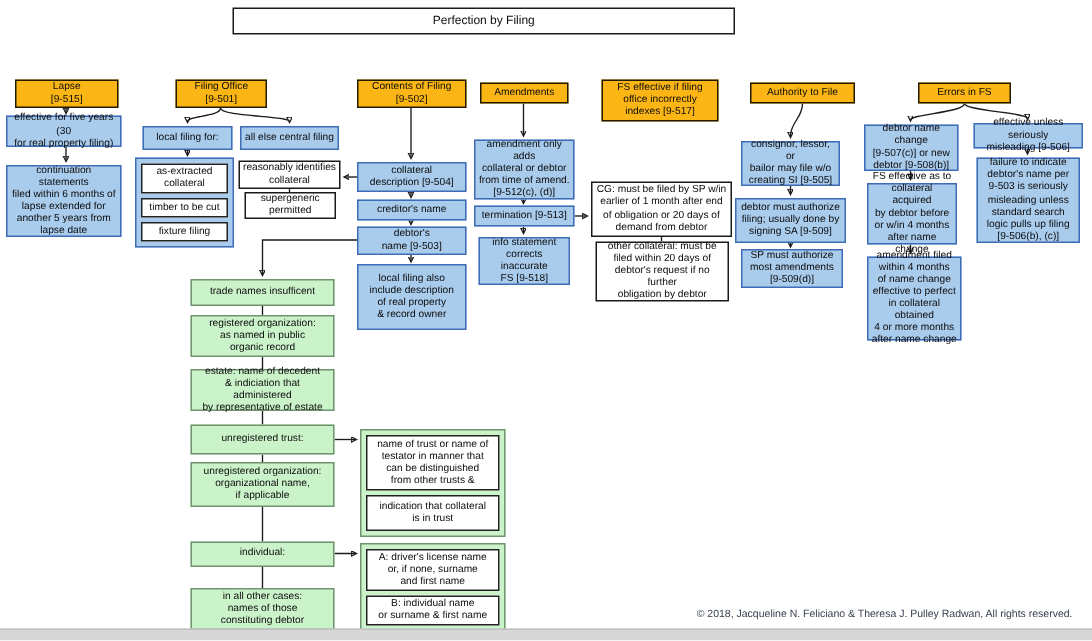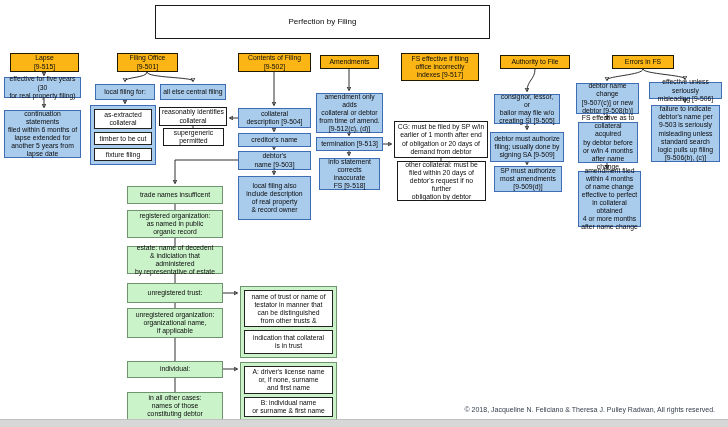--- a/index.html
+++ b/index.html
@@ -73,21 +73,21 @@
     <path d="M535,69 C535,79 527,81 527,91" marker-end="url(#ah)"></path>
     <path d="M527,124 L527,129" marker-end="url(#ah)"></path>
     <path d="M527,162 L527,164" marker-end="url(#ah)"></path>
     <path d="M643,69 C643,75 607,76 607,80" marker-end="url(#ah)"></path>
     <path d="M643,69 C643,74 685,75 685,79" marker-end="url(#ah)"></path>
     <path d="M607,114 L607,119" marker-end="url(#ah)"></path>
     <path d="M607,163 L607,168" marker-end="url(#ah)"></path>
     <path d="M685,99 L685,102" marker-end="url(#ah)"></path>
   </svg>
 
-  <div class="bx titlebox" style="left:155px;top:5px;width:335px;height:34px;">Perfection by Filing</div>
+  <div class="bx titlebox" style="left:155px;top:5px;width:335px;height:18px;">Perfection by Filing</div>
 
   <div class="bx orange" style="left:10px;top:53px;width:69px;height:19px;">Lapse
 [9-515]</div>
   <div class="bx blue" style="left:4px;top:77px;width:77px;height:21px;">effective for five years (30
 for real property filing)</div>
   <div class="bx blue" style="left:4px;top:110px;width:77px;height:48px;">continuation statements
 filed within 6 months of
 lapse extended for
 another 5 years from
 lapse date</div>

